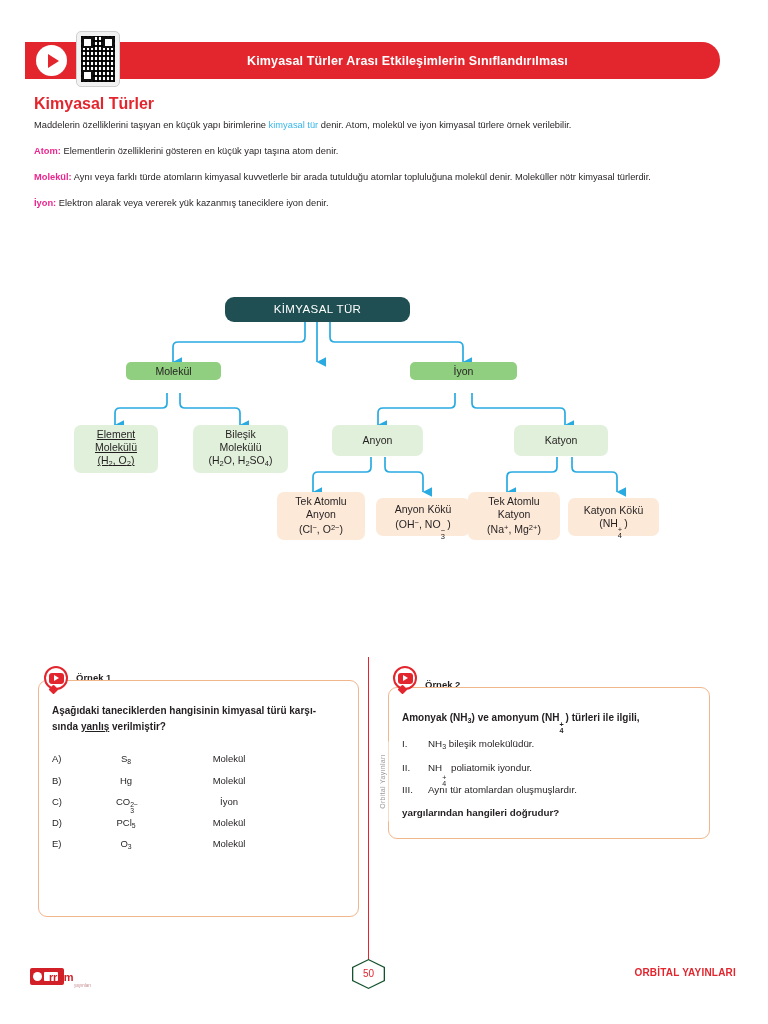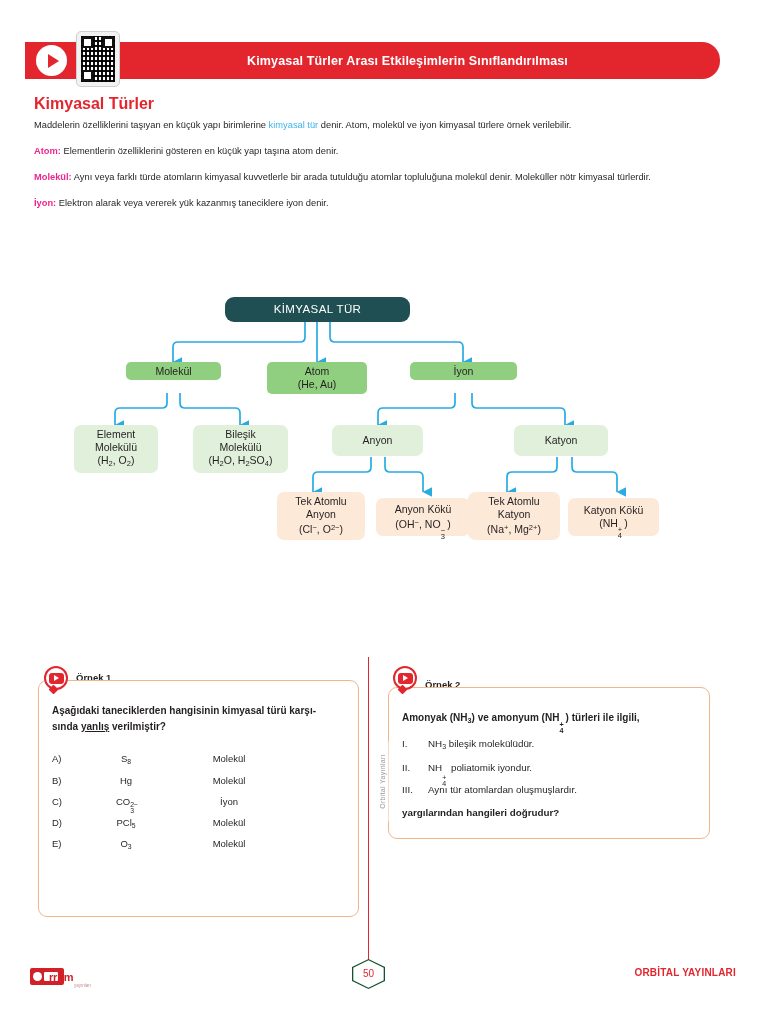--- a/index.html
+++ b/index.html
@@ -219,28 +219,24 @@
 
         <path d="M557,172 L557,182 Q557,187 552,187 L512,187 Q507,187 507,192 L507,207" marker-end="url(#ah)"></path>
         <path d="M572,172 L572,182 Q572,187 577,187 L612,187 Q617,187 617,192 L617,207" marker-end="url(#ah)"></path>
       </g>
     </svg>
 
     <div class="node root" style="left:225px; top:12px; width:185px; height:25px;">KİMYASAL TÜR</div>
 
     <div class="node lv2" style="left:126px; top:77px; width:95px; height:18px;">Molekül</div>
 
-    <div class="node lv2" style="left:267px; top:77px; width:100px; height:32px; flex-direction:column;">
-      <span>Atom</span>
-      <span>(He, Au)</span>
-    </div>
 
     <div class="node lv2" style="left:410px; top:77px; width:107px; height:18px;">İyon</div>
 
-    <div class="node lv3" style="left:74px; top:140px; width:84px; height:48px; flex-direction:column;">
+    <div class="node lv3" style="left:74px; top:140px; width:84px; height:48px; flex-direction:column;text-decoration:underline;">
       <span>Element</span>
       <span>Molekülü</span>
       <span>(H<sub>2</sub>, O<sub>2</sub>)</span>
     </div>
 
     <div class="node lv3" style="left:193px; top:140px; width:95px; height:48px; flex-direction:column;">
       <span>Bileşik</span>
       <span>Molekülü</span>
       <span>(H<sub>2</sub>O, H<sub>2</sub>SO<sub>4</sub>)</span>
     </div>

